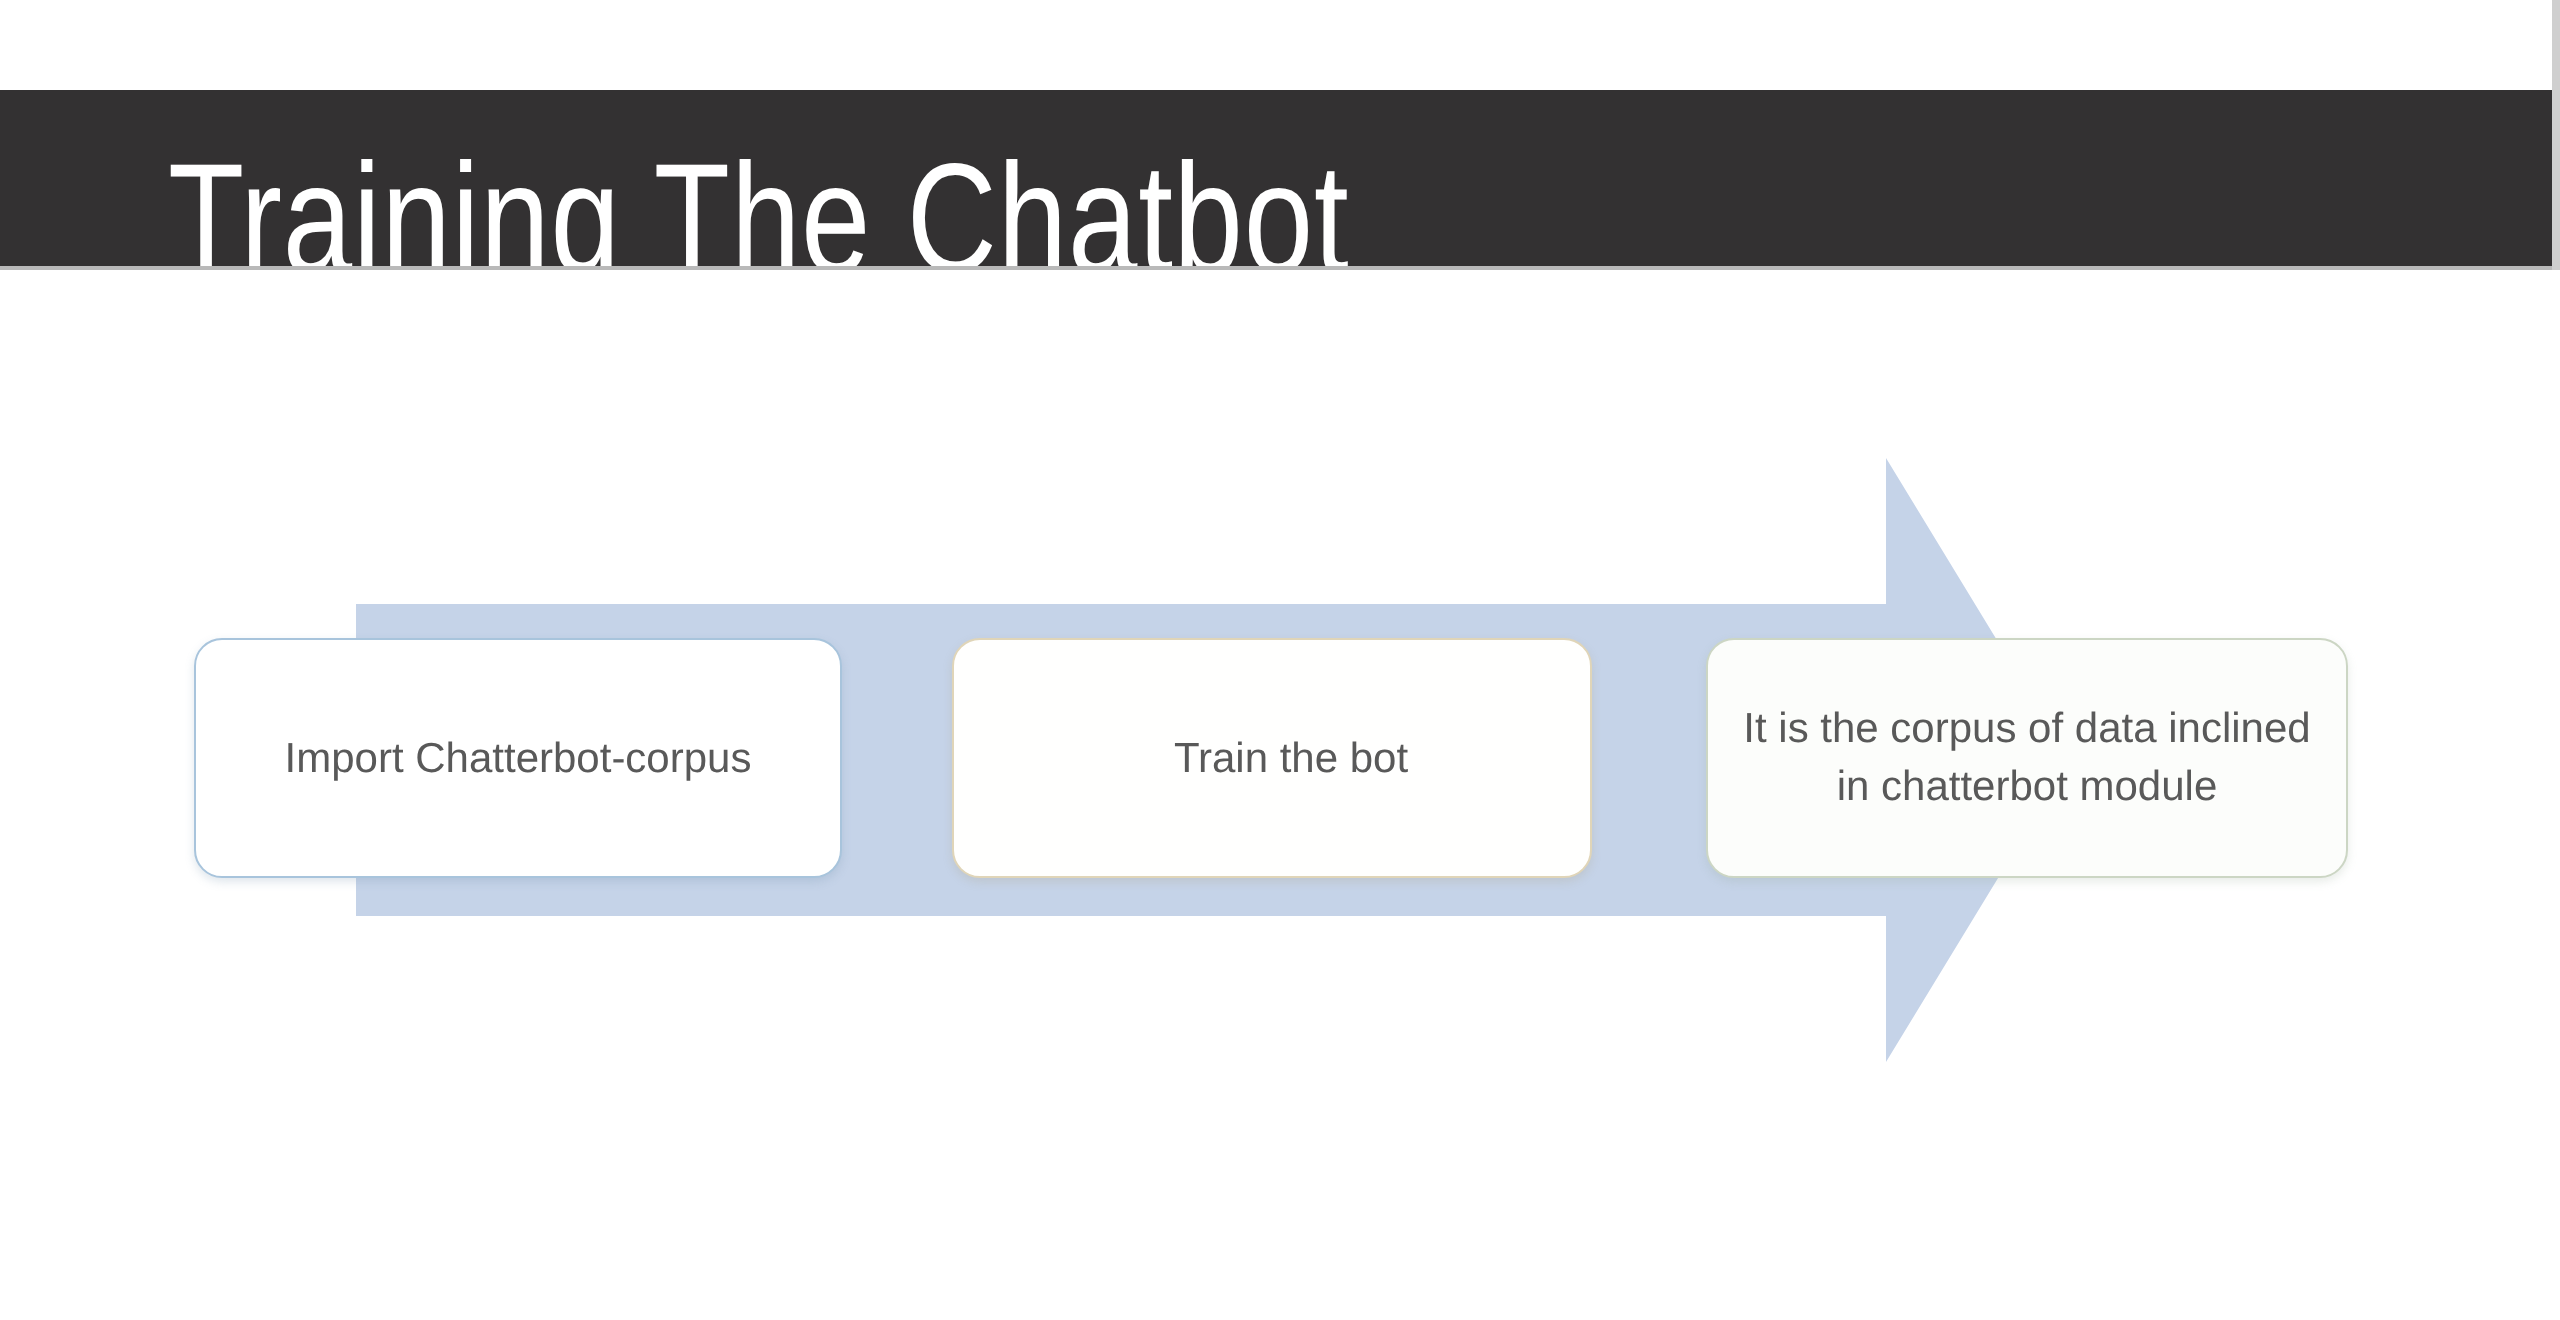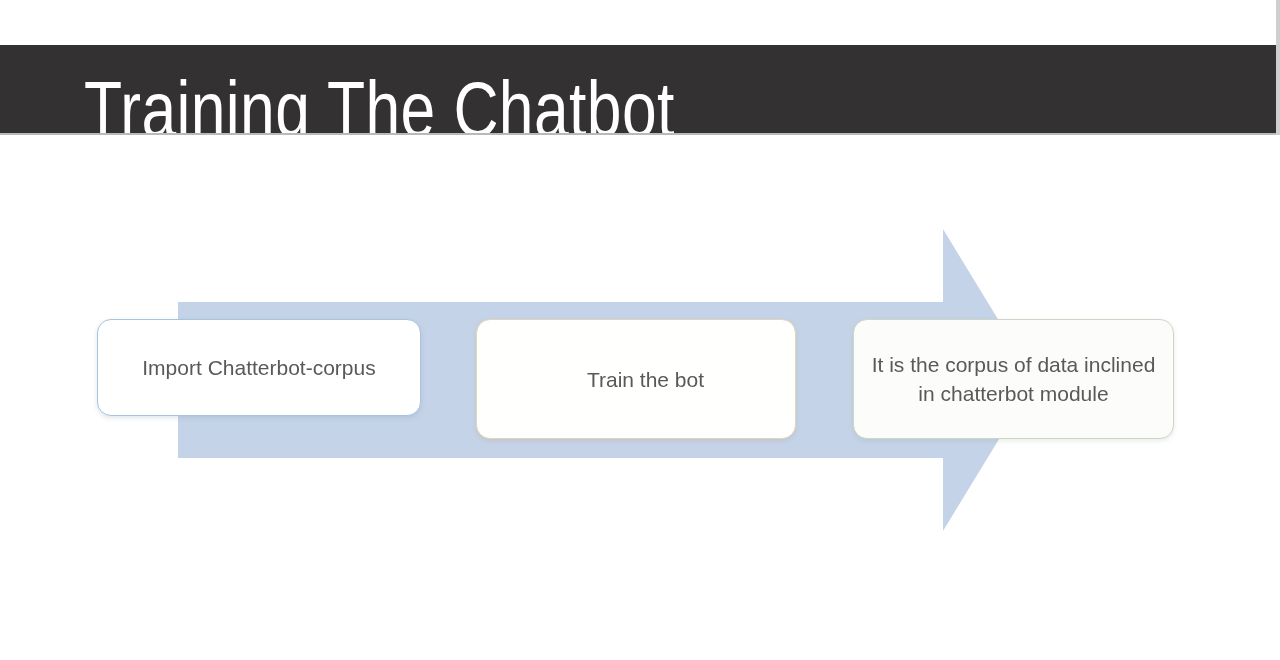--- a/index.html
+++ b/index.html
@@ -99,21 +99,21 @@
   }
   .card-text {
     display: block;
     width: 100%;
   }
 
   .card-1 {
     left: 97px;
     top: 184px;    
     width: 324px;
-    height: 97px;
+    height: 120px;
     background: #ffffff;
     border: 1.6px solid #a8c4dc;
     box-shadow: 0 2px 5px rgba(110,140,170,0.22);
   }
   .card-2 {
     left: 476px;
     top: 184px;
     width: 320px;
     height: 120px;
     background: #fffffe;

